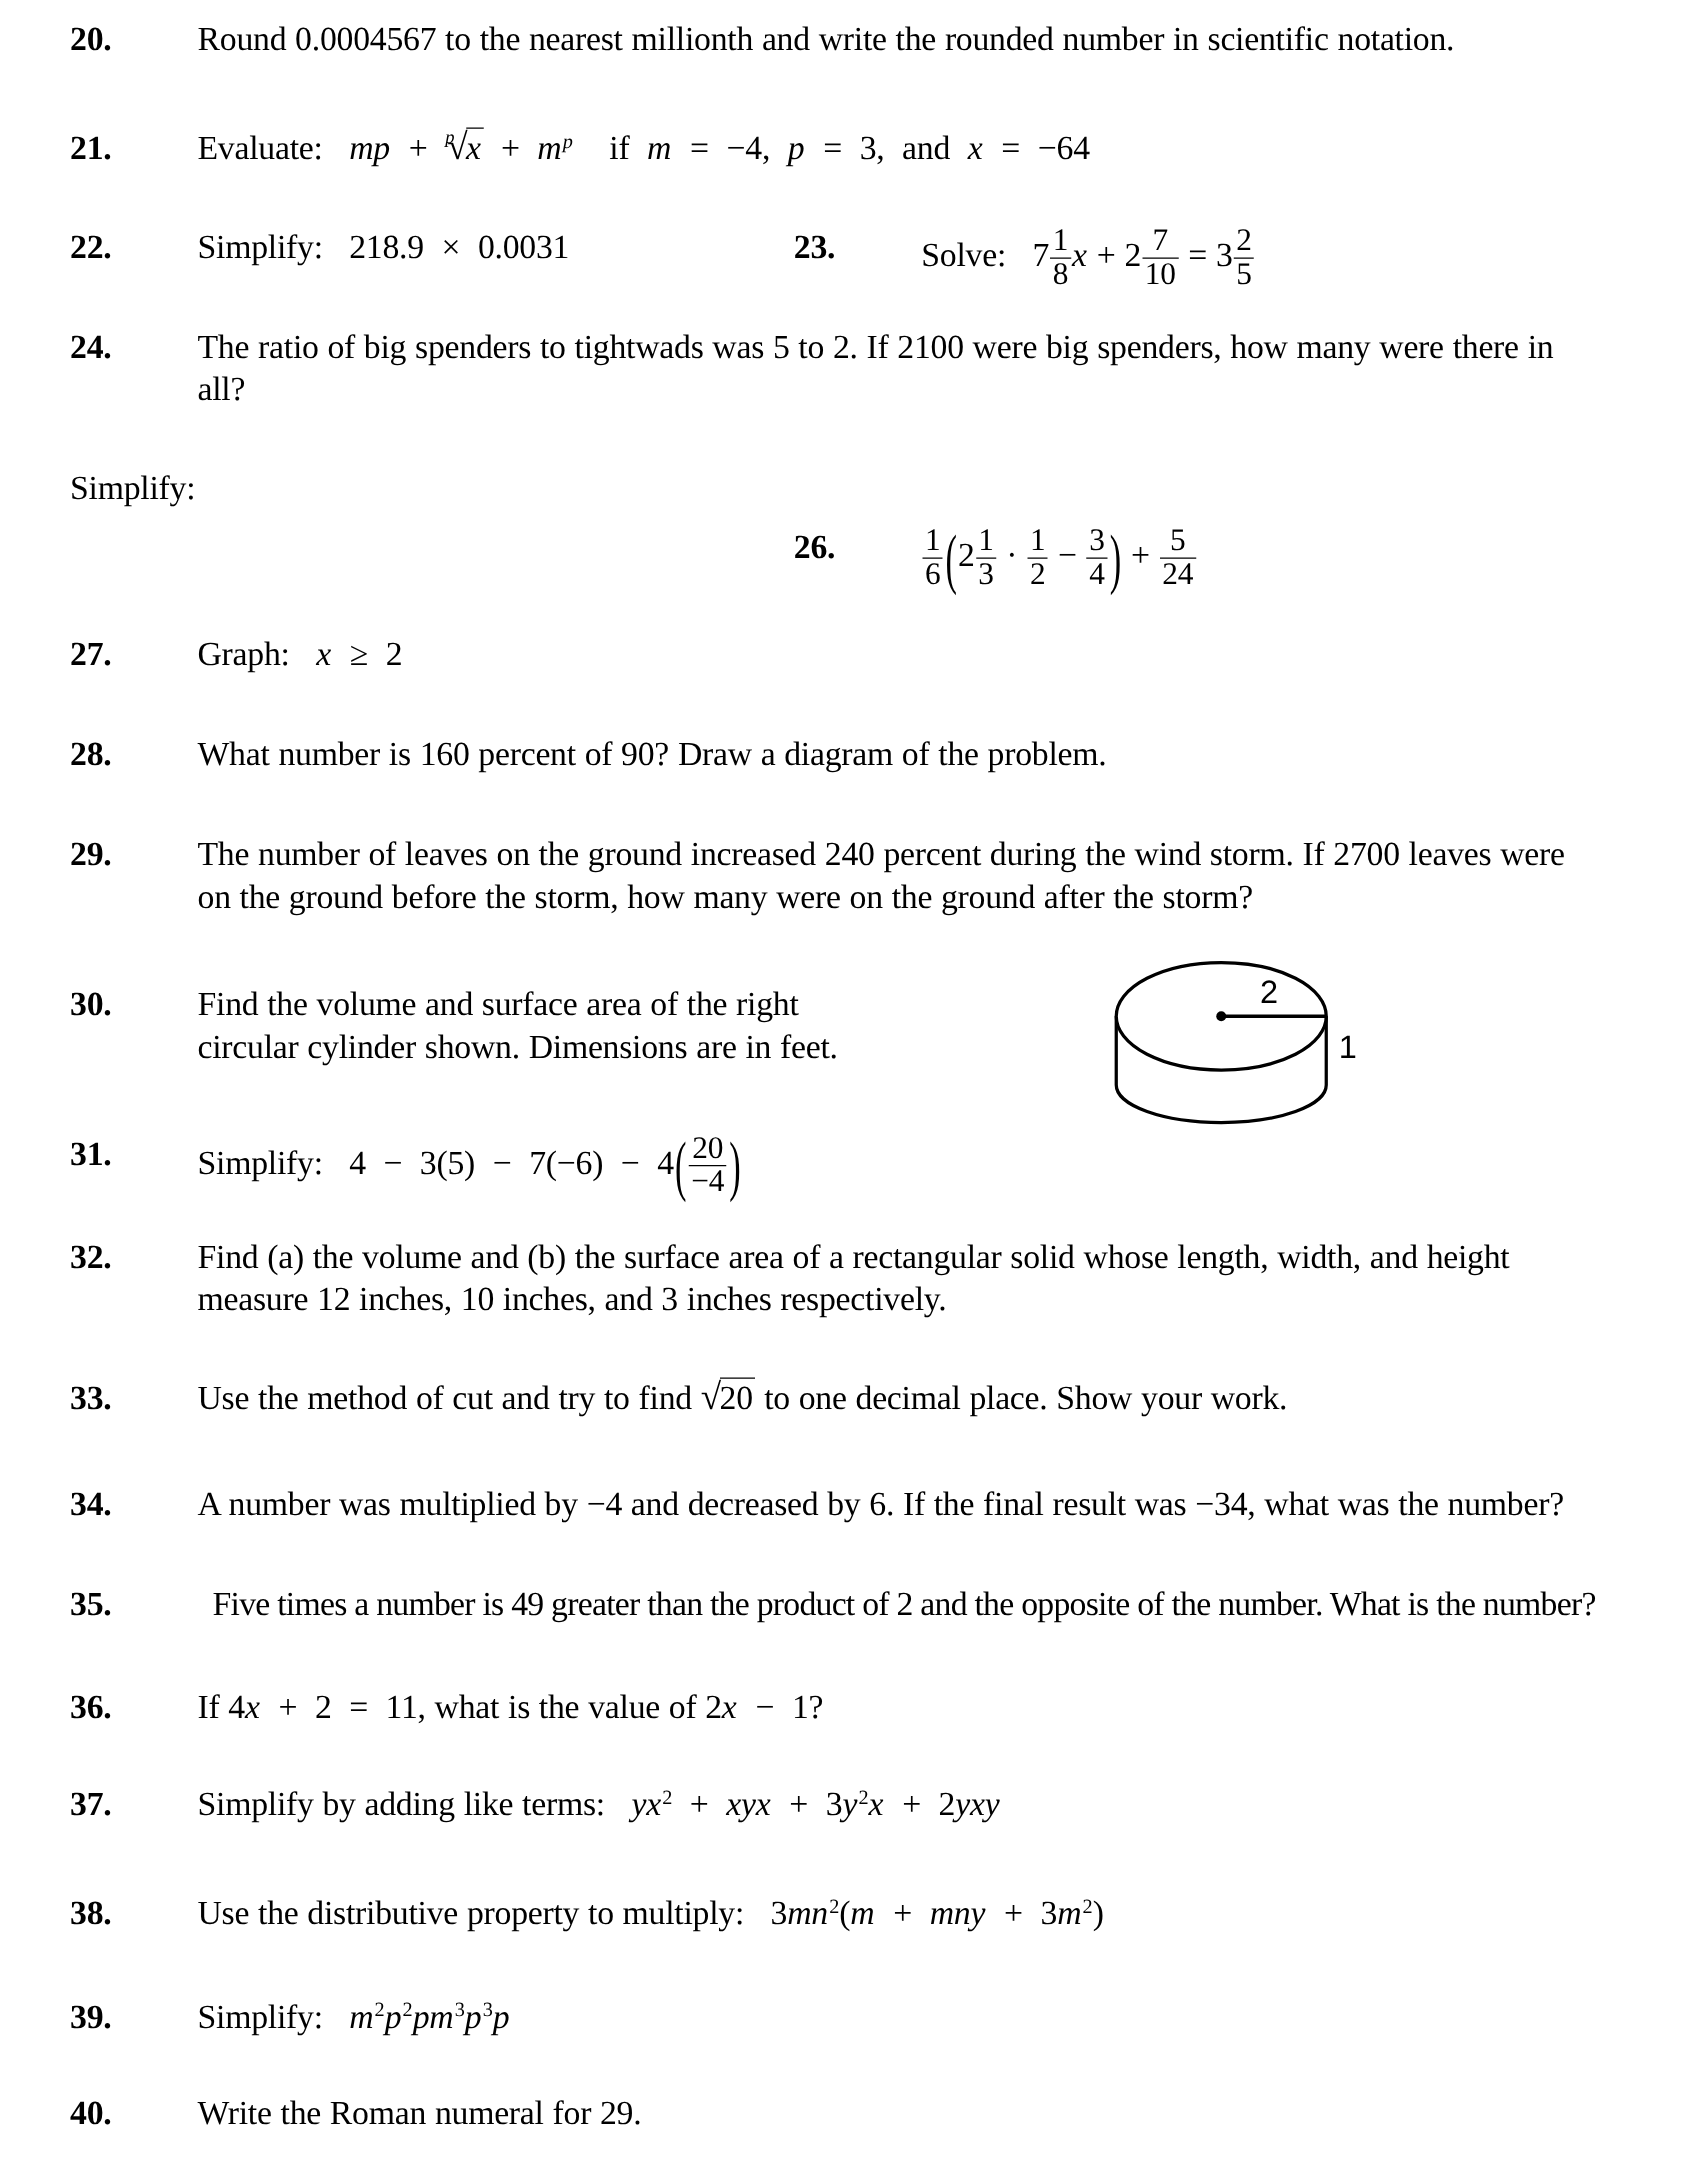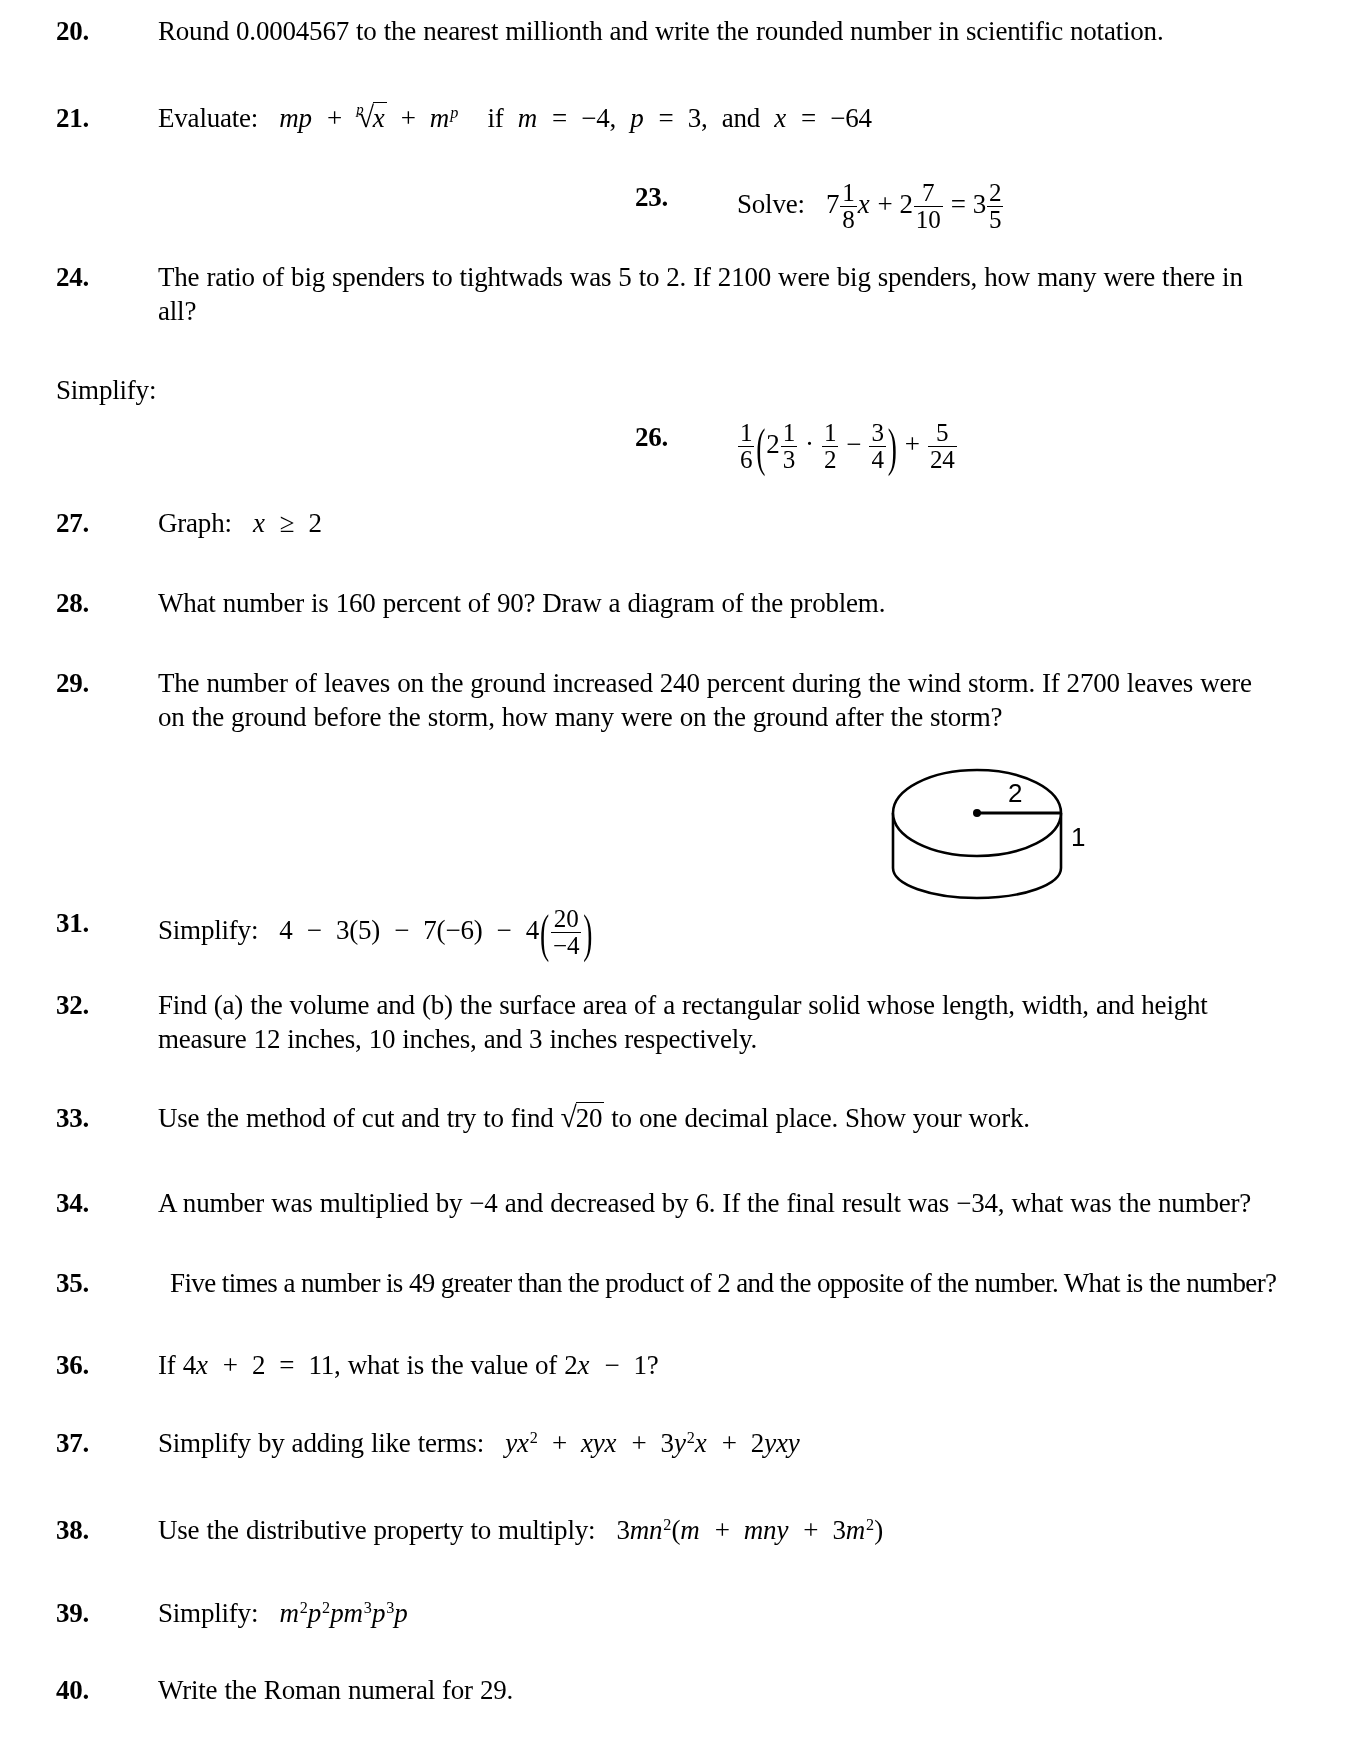--- a/index.html
+++ b/index.html
@@ -44,20 +44,24 @@
   <div class="prob" style="top:14px">
     <span class="pnum">20.</span>
     <div class="pbody"><span class="t">Round 0.0004567 to the nearest millionth and write the rounded number in scientific notation.</span></div>
   </div>
 
   <div class="prob" style="top:101px">
     <span class="pnum">21.</span>
     <div class="pbody"><span class="t">Evaluate:   </span><span class="v">mp</span><span class="t">  +  </span><span class="sq"><span class="ix v">p</span><span class="sg">√</span><span class="rd v">x</span></span><span class="t">  +  </span><span class="v">m</span><span class="sp v">p</span><span class="t">    if  </span><span class="v">m</span><span class="t">  =  −4,  </span><span class="v">p</span><span class="t">  =  3,  and  </span><span class="v">x</span><span class="t">  =  −64</span></div>
   </div>
 
+  <div class="prob" style="top:180px">
+    <span class="pnum">22.</span>
+    <div class="pbody"><span class="t">Simplify:   218.9  ×  0.0031</span></div>
+  </div>
 
   <div class="prob rcol" style="top:180px">
     <span class="pnum">23.</span>
     <div class="pbody"><span class="t">Solve:   7</span><span class="fr"><span class="fn">1</span><span class="fd">8</span></span><span class="v">x</span><span class="t"> + 2</span><span class="fr"><span class="fn">7</span><span class="fd">10</span></span><span class="t"> = 3</span><span class="fr"><span class="fn">2</span><span class="fd">5</span></span></div>
   </div>
 
   <div class="prob" style="top:260px">
     <span class="pnum">24.</span>
     <div class="pbody"><span class="t">The ratio of big spenders to tightwads was 5 to 2. If 2100 were big spenders, how many were there in</span><br><span class="t">all?</span></div>
   </div>
@@ -78,20 +82,24 @@
   <div class="prob" style="top:586px">
     <span class="pnum">28.</span>
     <div class="pbody"><span class="t">What number is 160 percent of 90? Draw a diagram of the problem.</span></div>
   </div>
 
   <div class="prob" style="top:666px">
     <span class="pnum">29.</span>
     <div class="pbody"><span class="t">The number of leaves on the ground increased 240 percent during the wind storm. If 2700 leaves were</span><br><span class="t">on the ground before the storm, how many were on the ground after the storm?</span></div>
   </div>
 
+  <div class="prob" style="top:786px">
+    <span class="pnum">30.</span>
+    <div class="pbody"><span class="t">Find the volume and surface area of the right</span><br><span class="t">circular cylinder shown. Dimensions are in feet.</span></div>
+  </div>
 
   <svg class="fig" width="215" height="150" viewBox="0 0 215 150">
     <line x1="13" y1="53" x2="13" y2="108" stroke="#000" stroke-width="2.6"></line>
     <line x1="181" y1="53" x2="181" y2="108" stroke="#000" stroke-width="2.6"></line>
     <path d="M 13 108 A 84 30 0 0 0 181 108" fill="none" stroke="#000" stroke-width="2.6"></path>
     <ellipse cx="97" cy="53" rx="84" ry="43" fill="#fff" stroke="#000" stroke-width="2.6"></ellipse>
     <line x1="97" y1="53" x2="181" y2="53" stroke="#000" stroke-width="2.8"></line>
     <circle cx="97" cy="53" r="4" fill="#000"></circle>
     <text x="128" y="42">2</text>
     <text x="191" y="86">1</text>

